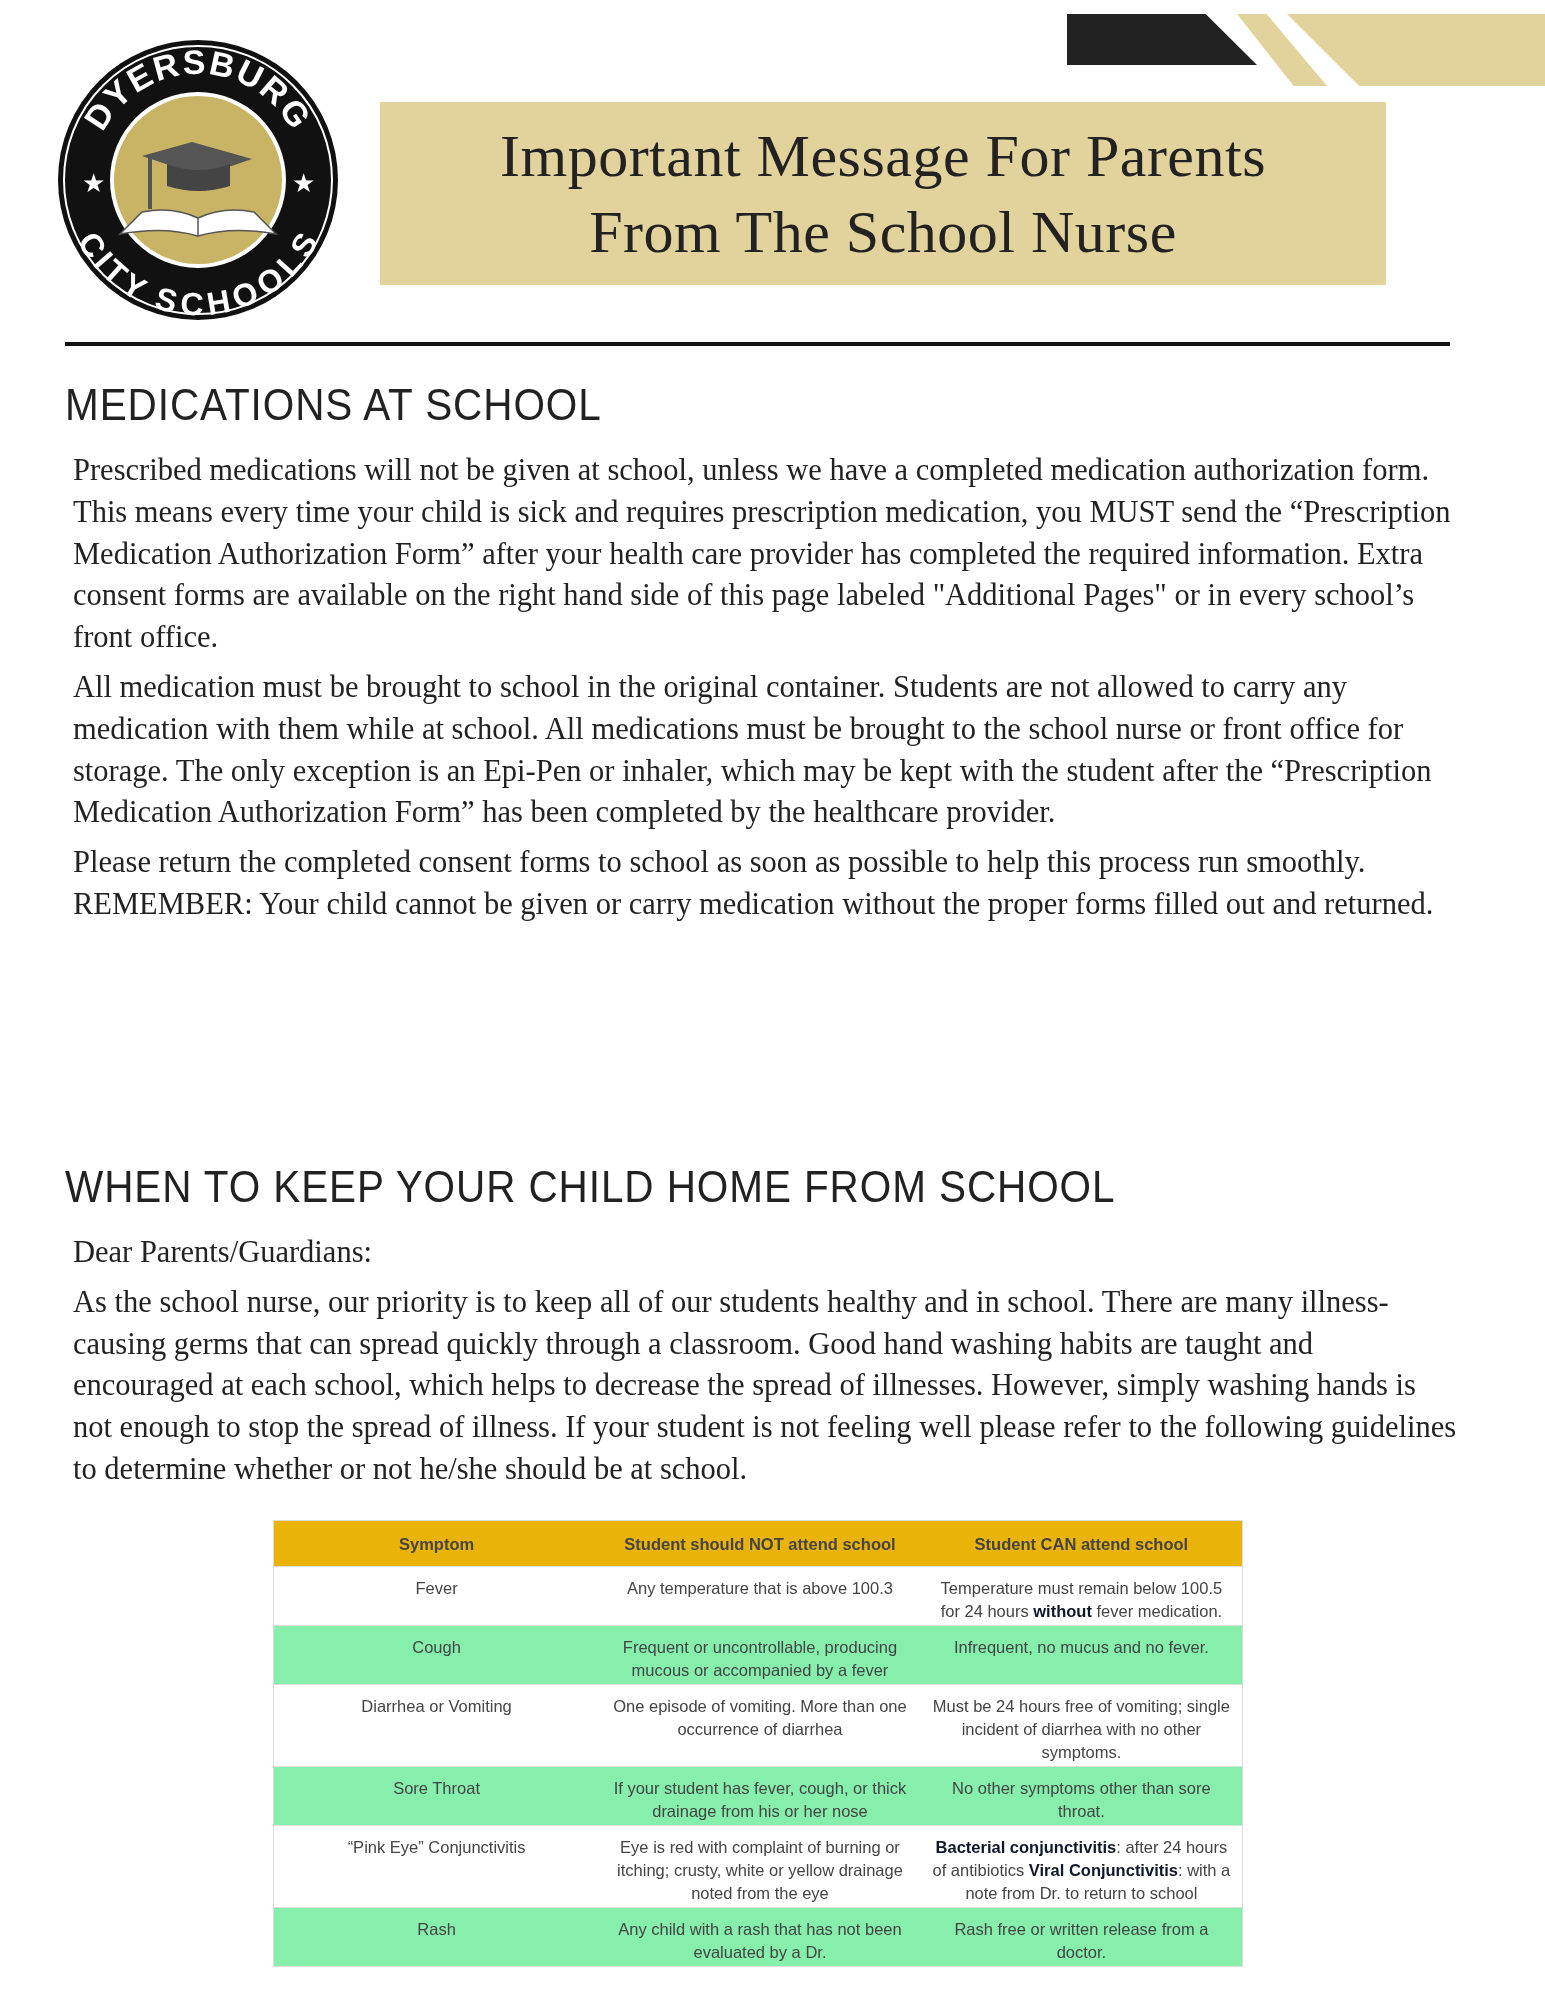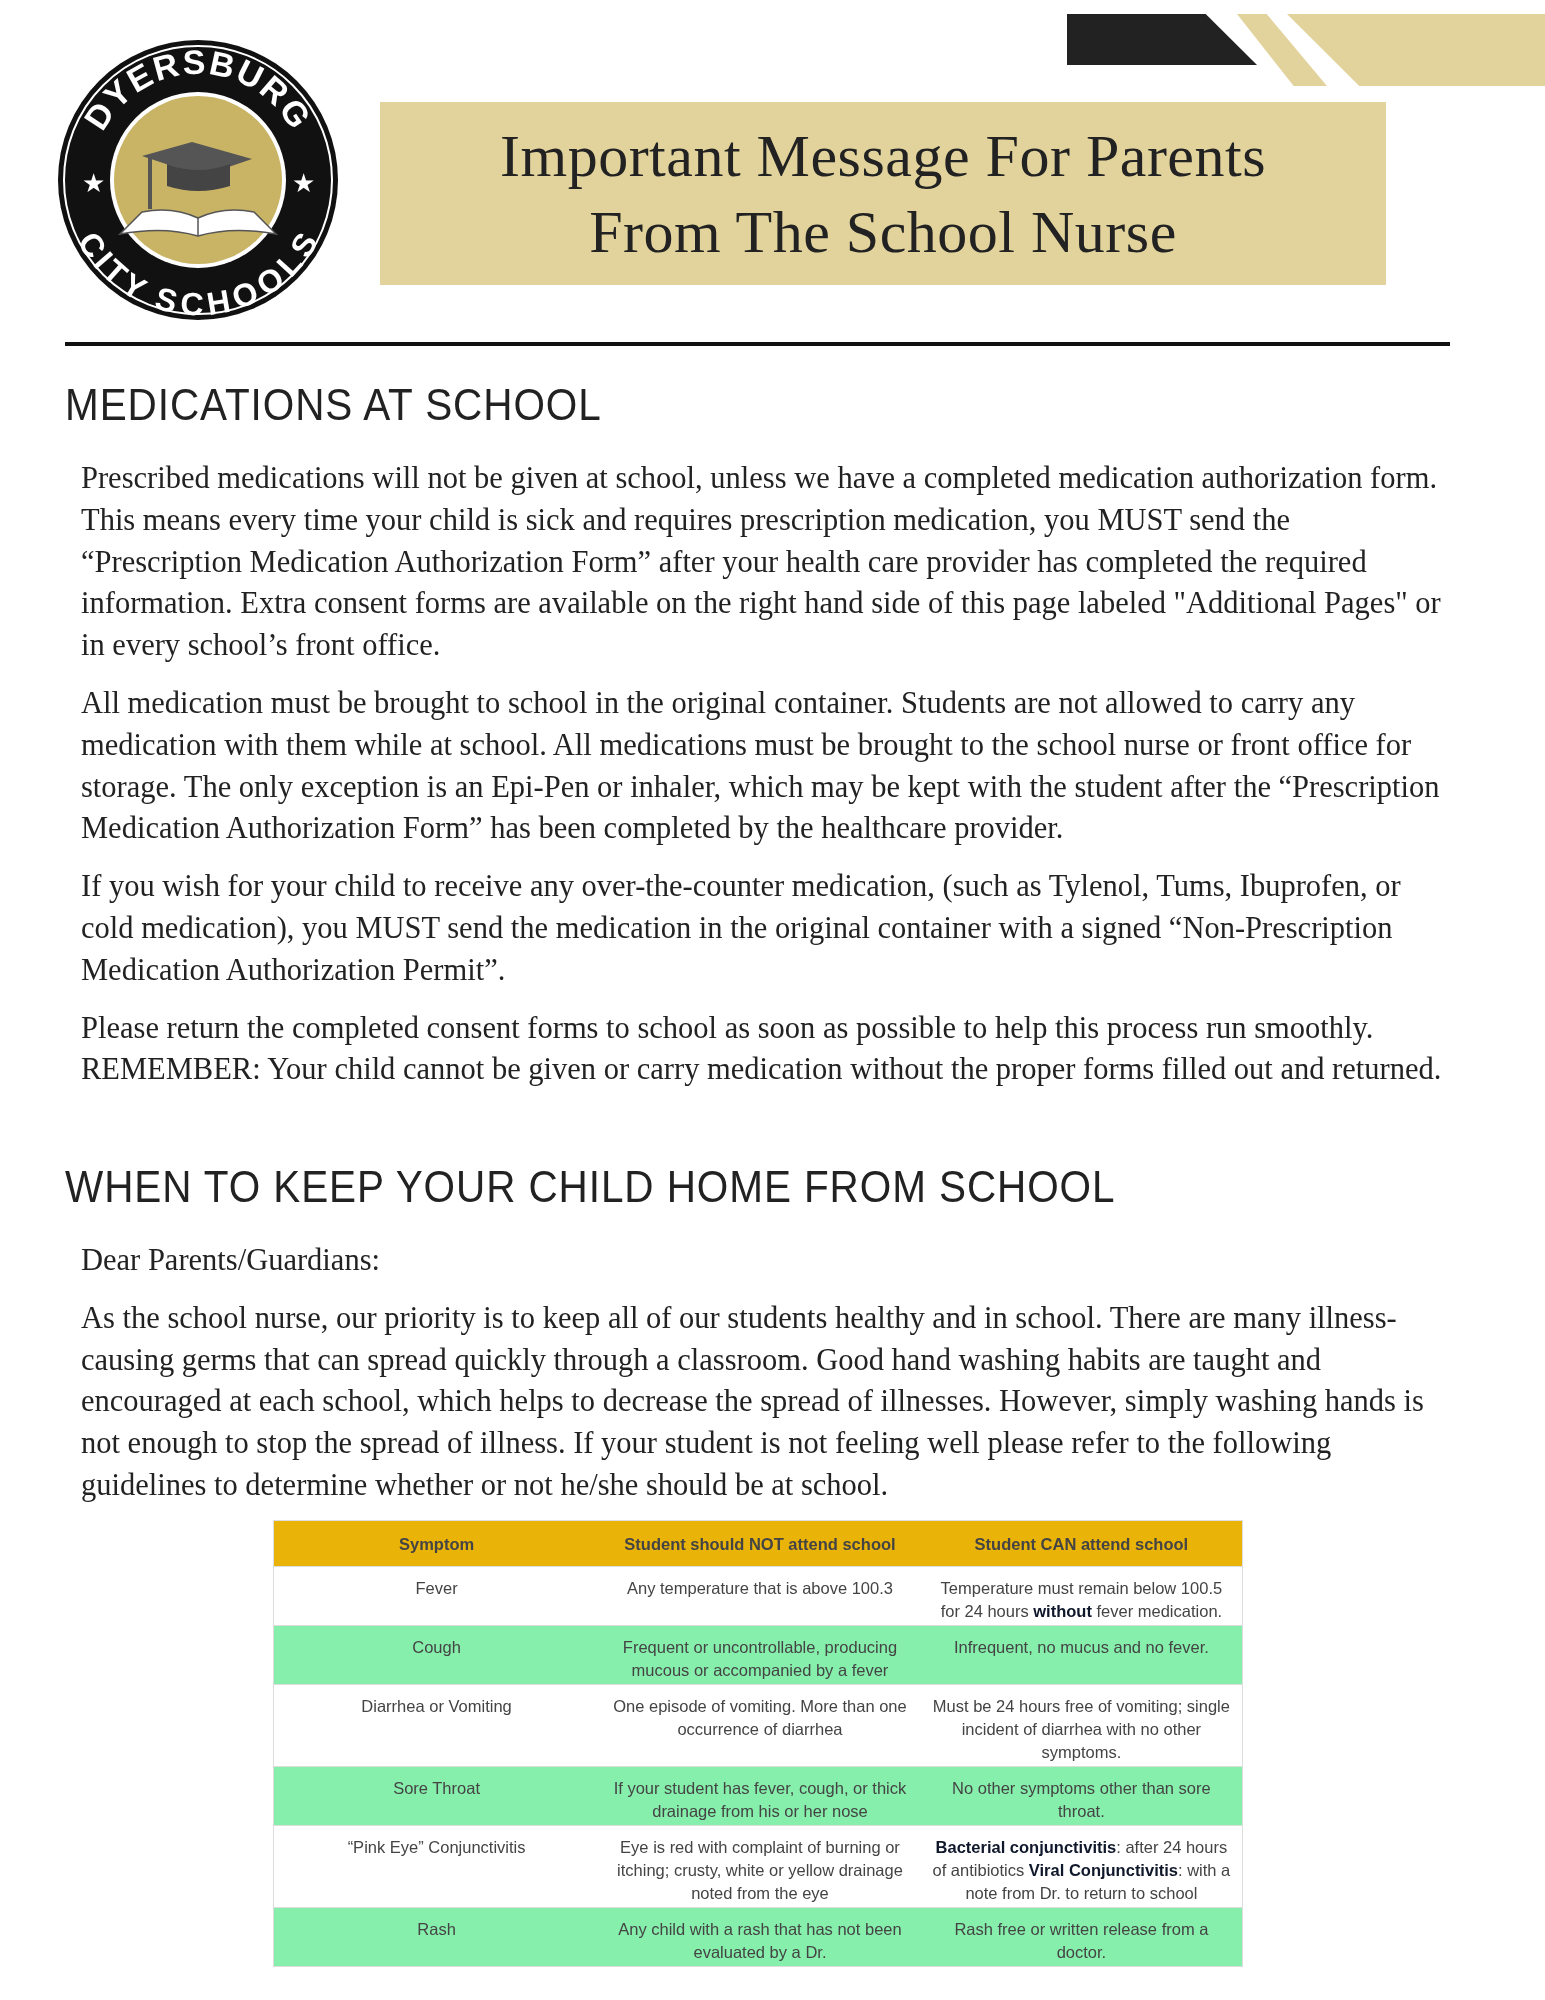--- a/index.html
+++ b/index.html
@@ -6,21 +6,21 @@
   body{width:1545px;height:2000px;position:relative;overflow:hidden;font-family:"DejaVu Serif","Liberation Serif",serif;color:#222;}
   .deco-black{position:absolute;left:1067px;top:14px;width:190px;height:51px;background:#222;clip-path:polygon(0 0,73% 0,100% 100%,0 100%);}
   .deco-stripe{position:absolute;left:1237px;top:14px;width:90px;height:72px;background:#e2d39d;clip-path:polygon(0 0,33% 0,100% 100%,63% 100%);}
   .deco-tan{position:absolute;left:1287px;top:14px;width:258px;height:72px;background:#e2d39d;clip-path:polygon(0 0,100% 0,100% 100%,28% 100%);}
   .logo{position:absolute;left:52px;top:34px;width:292px;height:292px;}
   .banner{position:absolute;left:380px;top:102px;width:1006px;height:183px;background:#e2d39d;display:flex;flex-direction:column;align-items:center;justify-content:center;}
   .banner span{font-family:"Liberation Serif","DejaVu Serif",serif;font-size:60px;line-height:76px;color:#222;letter-spacing:0.5px;}
   .rule{position:absolute;left:65px;top:342px;width:1385px;height:4px;background:#111;}
   .h1{position:absolute;left:65px;font-family:"Liberation Sans","DejaVu Sans",sans-serif;font-weight:300;font-size:44px;letter-spacing:1px;color:#222;transform:scaleX(0.92);transform-origin:left;white-space:nowrap;}
   .body-text{position:absolute;left:65px;width:1400px;font-family:"Liberation Serif","DejaVu Serif",serif;font-size:30.5px;line-height:41.8px;color:#222;}
-  .body-text p{margin:16px;font-family:Liberation Serif, serif;}
+  .body-text p{margin:8px;font-family:Liberation Serif, serif;}
   table.sym{position:absolute;left:273px;top:1520px;width:970px;border-collapse:collapse;font-family:"Liberation Sans","DejaVu Sans",sans-serif;font-size:16.5px;color:#444;border:1px solid #ddd;}
   table.sym th,table.sym td{text-align:center;vertical-align:top;padding:10px 8px 2px;line-height:23px;border-top:1px solid #ddd;}
   table.sym th{font-weight:bold;color:#444;padding:12px 8px 10px;}
   table.sym tr.shade{background:#86efac;}
   table.sym tr.head{background:#eab308;}
   table.sym col.c1{width:326px;}table.sym col.c2{width:322px;}table.sym col.c3{width:322px;}
   b{color:#0f172a;}
 </style>
 </head>
 <body>
@@ -57,21 +57,20 @@
   <span>From The School Nurse</span>
 </div>
 
 <div class="rule"></div>
 
 <div class="h1" style="top:380px;">MEDICATIONS AT SCHOOL</div>
 
 <div class="body-text" style="top:442px;">
   <p>Prescribed medications will not be given at school, unless we have a completed medication authorization form. This means every time your child is sick and requires prescription medication, you MUST send the “Prescription Medication Authorization Form” after your health care provider has completed the required information. Extra consent forms are available on the right hand side of this page labeled "Additional Pages" or in every school’s front office.</p>
   <p>All medication must be brought to school in the original container. Students are not allowed to carry any medication with them while at school. All medications must be brought to the school nurse or front office for storage. The only exception is an Epi-Pen or inhaler, which may be kept with the student after the “Prescription Medication Authorization Form” has been completed by the healthcare provider.</p>
-  <p>If you wish for your child to receive any over-the-counter medication, (such as Tylenol, Tums, Ibuprofen, or cold medication), you MUST send the medication in the original container with a signed “Non-Prescription Medication Authorization Permit”.</p>
   <p>Please return the completed consent forms to school as soon as possible to help this process run smoothly. REMEMBER: Your child cannot be given or carry medication without the proper forms filled out and returned.</p>
 </div>
 
 <div class="h1" style="top:1162px;">WHEN TO KEEP YOUR CHILD HOME FROM SCHOOL</div>
 
 <div class="body-text" style="top:1224px;">
   <p>Dear Parents/Guardians:</p>
   <p>As the school nurse, our priority is to keep all of our students healthy and in school. There are many illness-causing germs that can spread quickly through a classroom. Good hand washing habits are taught and encouraged at each school, which helps to decrease the spread of illnesses. However, simply washing hands is not enough to stop the spread of illness. If your student is not feeling well please refer to the following guidelines to determine whether or not he/she should be at school.</p>
 </div>
 

